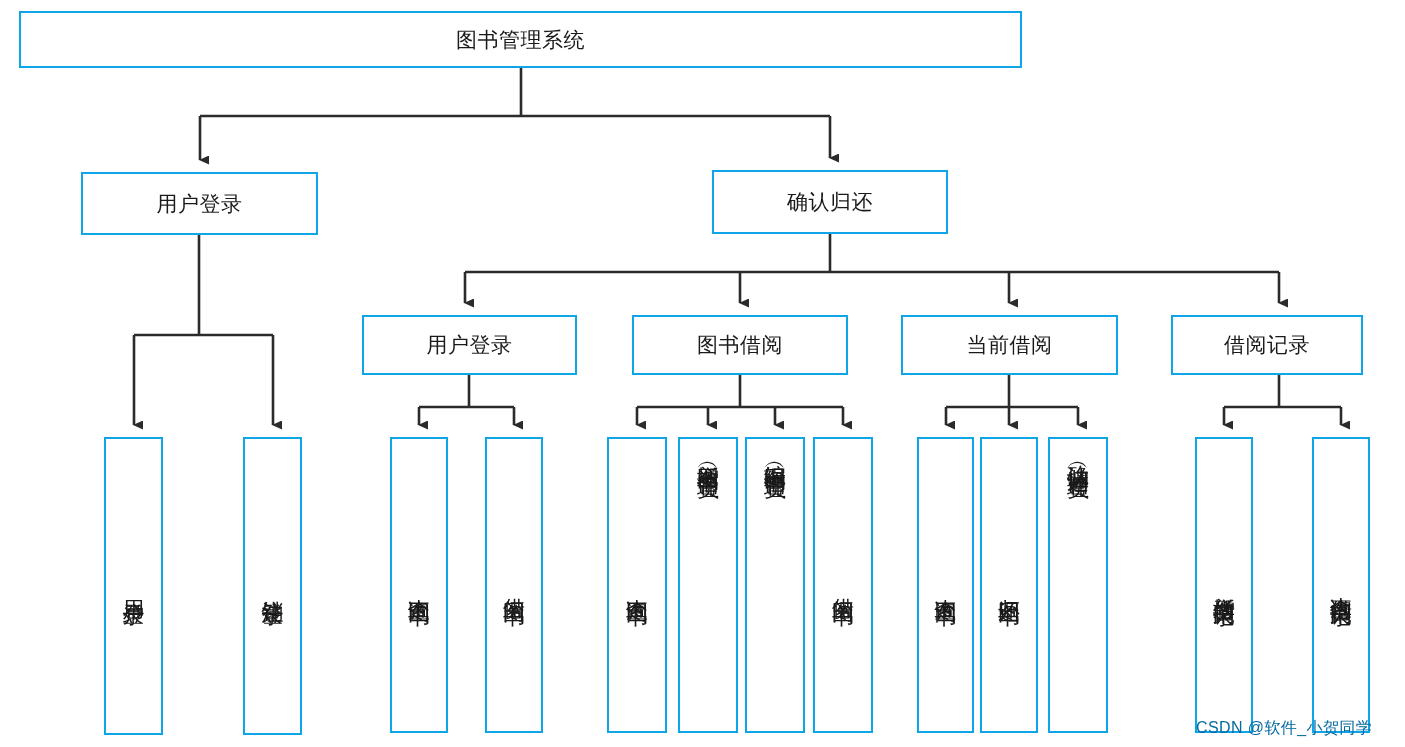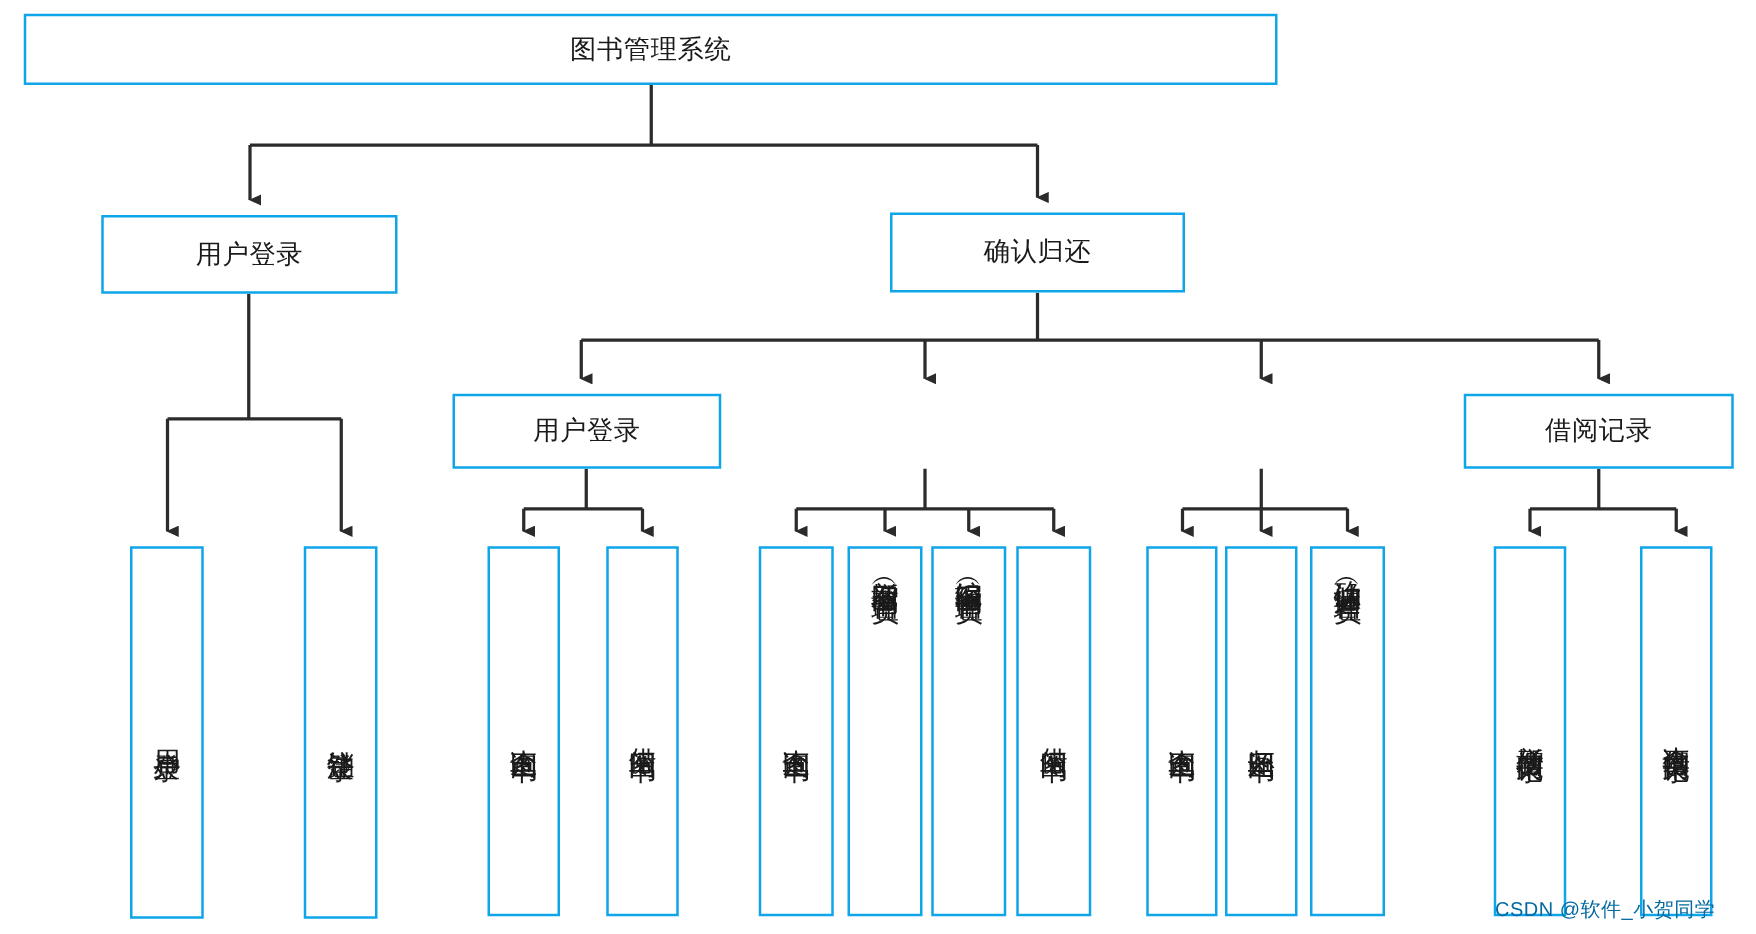--- a/index.html
+++ b/index.html
@@ -135,21 +135,27 @@
   <div class="node horizontal" id="node-l1-0" style="left: 81px; top: 172px; width: 237px; height: 63px;">
     <span class="node-label">用户登录</span>
   </div>
   <div class="node horizontal" id="node-l1-1" style="left: 712px; top: 170px; width: 236px; height: 64px;">
     <span class="node-label">确认归还</span>
   </div>
 
   <div class="node horizontal" id="node-l2-0" style="left: 362px; top: 315px; width: 215px; height: 60px;">
     <span class="node-label">用户登录</span>
   </div>
-  <div class="node horizontal" id="node-l2-3" style="left: 1171px; top: 315px; width: 216px; height: 60px;">
+  <div class="node horizontal" id="node-l2-1" style="left: 632px; top: 315px; width: 216px; height: 60px;">
+    <span class="node-label">图书借阅</span>
+  </div>
+  <div class="node horizontal" id="node-l2-2" style="left: 901px; top: 315px; width: 217px; height: 60px;">
+    <span class="node-label">当前借阅</span>
+  </div>
+  <div class="node horizontal" id="node-l2-3" style="left: 1171px; top: 315px; width: 192px; height: 60px;">
     <span class="node-label">借阅记录</span>
   </div>
 
   <div class="node vertical centered" id="node-leaf-0" style="left: 104px; top: 437px; width: 59px; height: 298px;">
     <span class="node-label">用户登录</span>
   </div>
   <div class="node vertical centered" id="node-leaf-1" style="left: 243px; top: 437px; width: 59px; height: 298px;">
     <span class="node-label">注销登录</span>
   </div>
   <div class="node vertical centered" id="node-leaf-2" style="left: 390px; top: 437px; width: 58px; height: 296px;">

